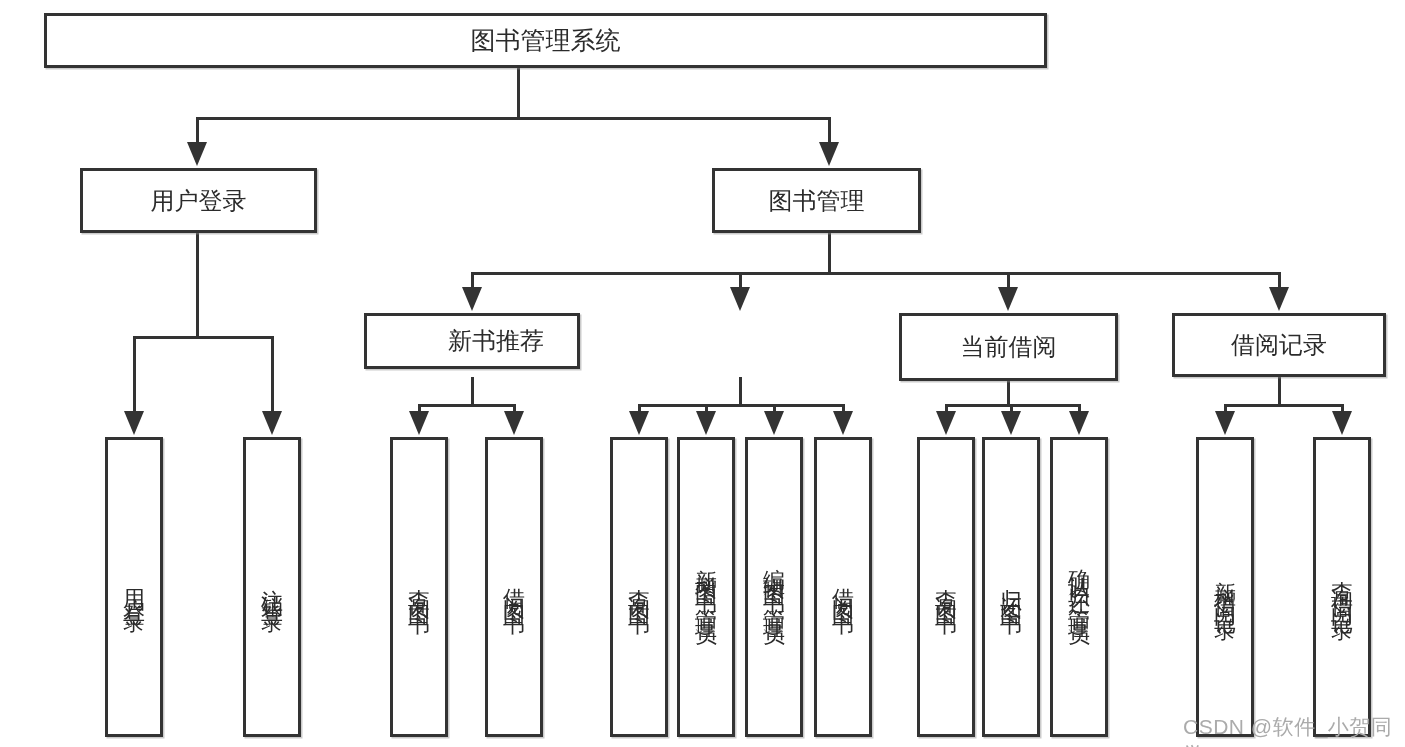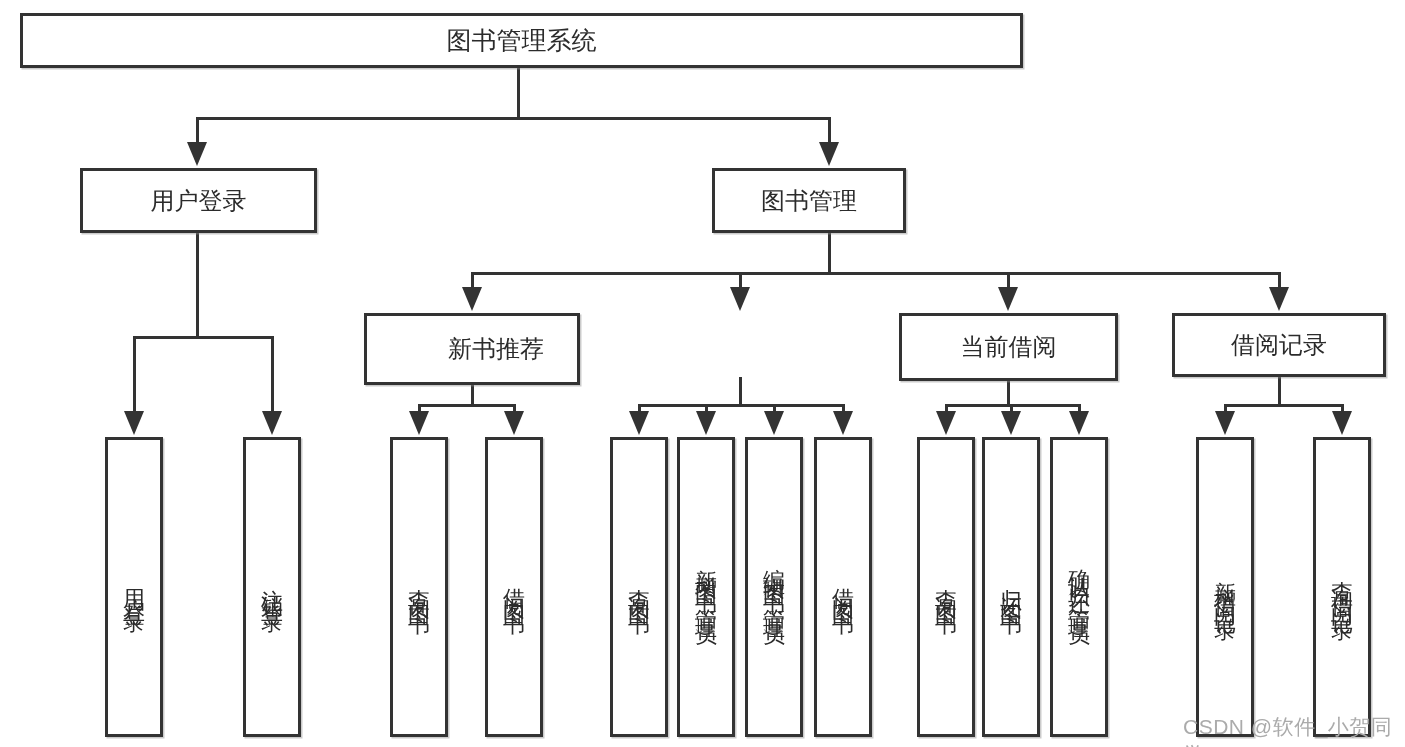--- a/index.html
+++ b/index.html
@@ -23,21 +23,21 @@
     border: 3px solid var(--line);
     background: #ffffff;
     color: var(--text);
     display: flex;
     align-items: center;
     justify-content: center;
     box-shadow: 1.5px 1.5px 0 rgba(140,140,140,0.45);
     white-space: nowrap;
   }
   .hbox  { font-size: 24px; }
-  .root  { font-size: 25px; }
+  .root  { font-size: 25px; margin-left: 24px; }
   .leaf {
     writing-mode: vertical-lr;
     font-size: 22px;
     letter-spacing: 8px;
   }
   .h { position: absolute; height: 3px; background: var(--line); }
   .v { position: absolute; width: 3px;  background: var(--line); }
   .arr {
     position: absolute;
     width: 0; height: 0;
@@ -116,23 +116,23 @@
   <div class="arr" style="left:833px;  top:411px;"></div>
   <div class="arr" style="left:936px;  top:411px;"></div>
   <div class="arr" style="left:1001px; top:411px;"></div>
   <div class="arr" style="left:1069px; top:411px;"></div>
   <div class="arr" style="left:1215px; top:411px;"></div>
   <div class="arr" style="left:1332px; top:411px;"></div>
 
   <div class="box root" style="left:20px; top:13px; width:1003px; height:55px;">图书管理系统</div>
 
   <div class="box hbox" style="left:80px; top:168px; width:237px; height:65px;">用户登录</div>
-  <div class="box hbox" style="left:712px; top:168px; width:194px; height:65px;">图书管理</div>
+  <div class="box hbox" style="left:712px; top:168px; width:209px; height:65px;">图书管理</div>
 
-  <div class="box hbox" style="left:364px; top:313px; width:216px; height:72px;padding-left:48px;">新书推荐</div>
+  <div class="box hbox" style="left:364px; top:313px; width:216px; height:56px;padding-left:48px;">新书推荐</div>
   <div class="box hbox" style="left:899px; top:313px; width:219px; height:68px;">当前借阅</div>
   <div class="box hbox" style="left:1172px; top:313px; width:214px; height:64px;">借阅记录</div>
 
   <div class="box leaf" style="left:105px; top:437px; width:58px; height:300px;">用户登录</div>
   <div class="box leaf" style="left:243px; top:437px; width:58px; height:300px;">注销登录</div>
 
   <div class="box leaf" style="left:390px; top:437px; width:58px; height:300px;">查询图书</div>
   <div class="box leaf" style="left:485px; top:437px; width:58px; height:300px;">借阅图书</div>
 
   <div class="box leaf" style="left:610px; top:437px; width:58px; height:300px;">查询图书</div>

